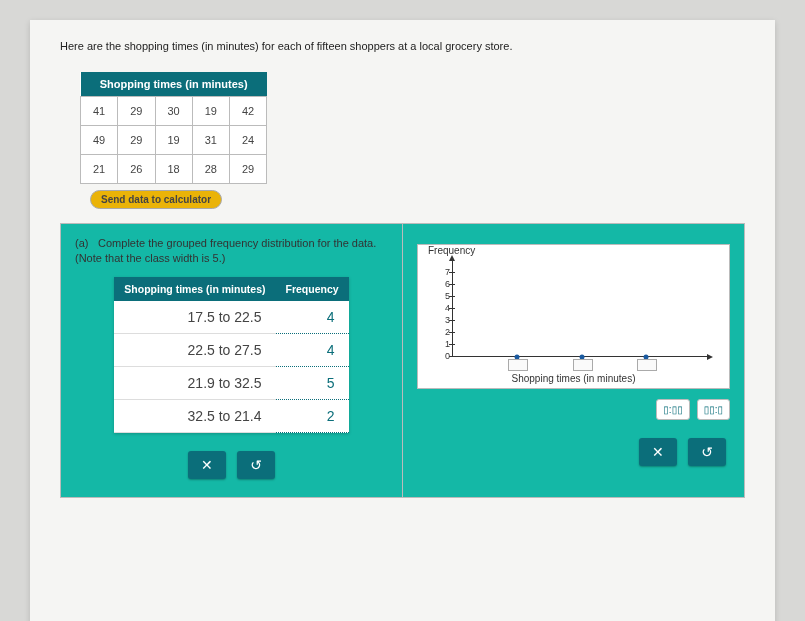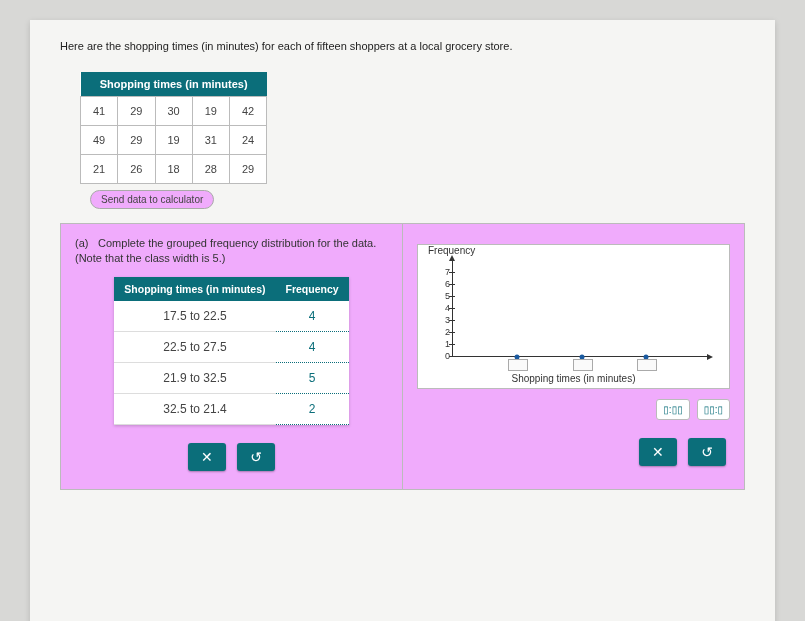--- a/index.html
+++ b/index.html
@@ -40,30 +40,31 @@
     text-align: center;
     color: #444;
     font-size: 11px;
   }
   .send-btn {
     display: inline-block;
     margin: 6px 0 0 30px;
     padding: 3px 10px;
     border: 1px solid #aaa;
     border-radius: 10px;
-    background: #f0abfc;
+    background: #eab308;
     font-size: 10px;
     color: #444;
     cursor: pointer;
+    font-weight: bold;
   }
   .parts {
     display: flex;
     border: 1px solid #bbb;
     margin-top: 14px;
-    background: #f0abfc;
+    background: #14b8a6;
   }
   .part {
     flex: 1;
     padding: 12px 14px 18px 14px;
     position: relative;
   }
   .part-a {
     border-right: 1px solid #bbb;
   }
   .part-label {
@@ -85,22 +86,22 @@
     background: #0b6e7a;
     color: #fff;
     font-weight: bold;
     padding: 6px 10px;
     font-size: 10.5px;
     text-align: center;
   }
   .freq-table td {
     border-bottom: 1px solid #ddd;
     padding: 8px 14px;
-    text-align: center;
-    font-size: 12px;
+    text-align: right;
+    font-size: 14px;
     color: #444;
   }
   .freq-table td.val {
     color: #0b6e7a;
     border-bottom: 1px dotted #0b6e7a;
   }
   .btn-row {
     text-align: center;
     margin-top: 18px;
   }

